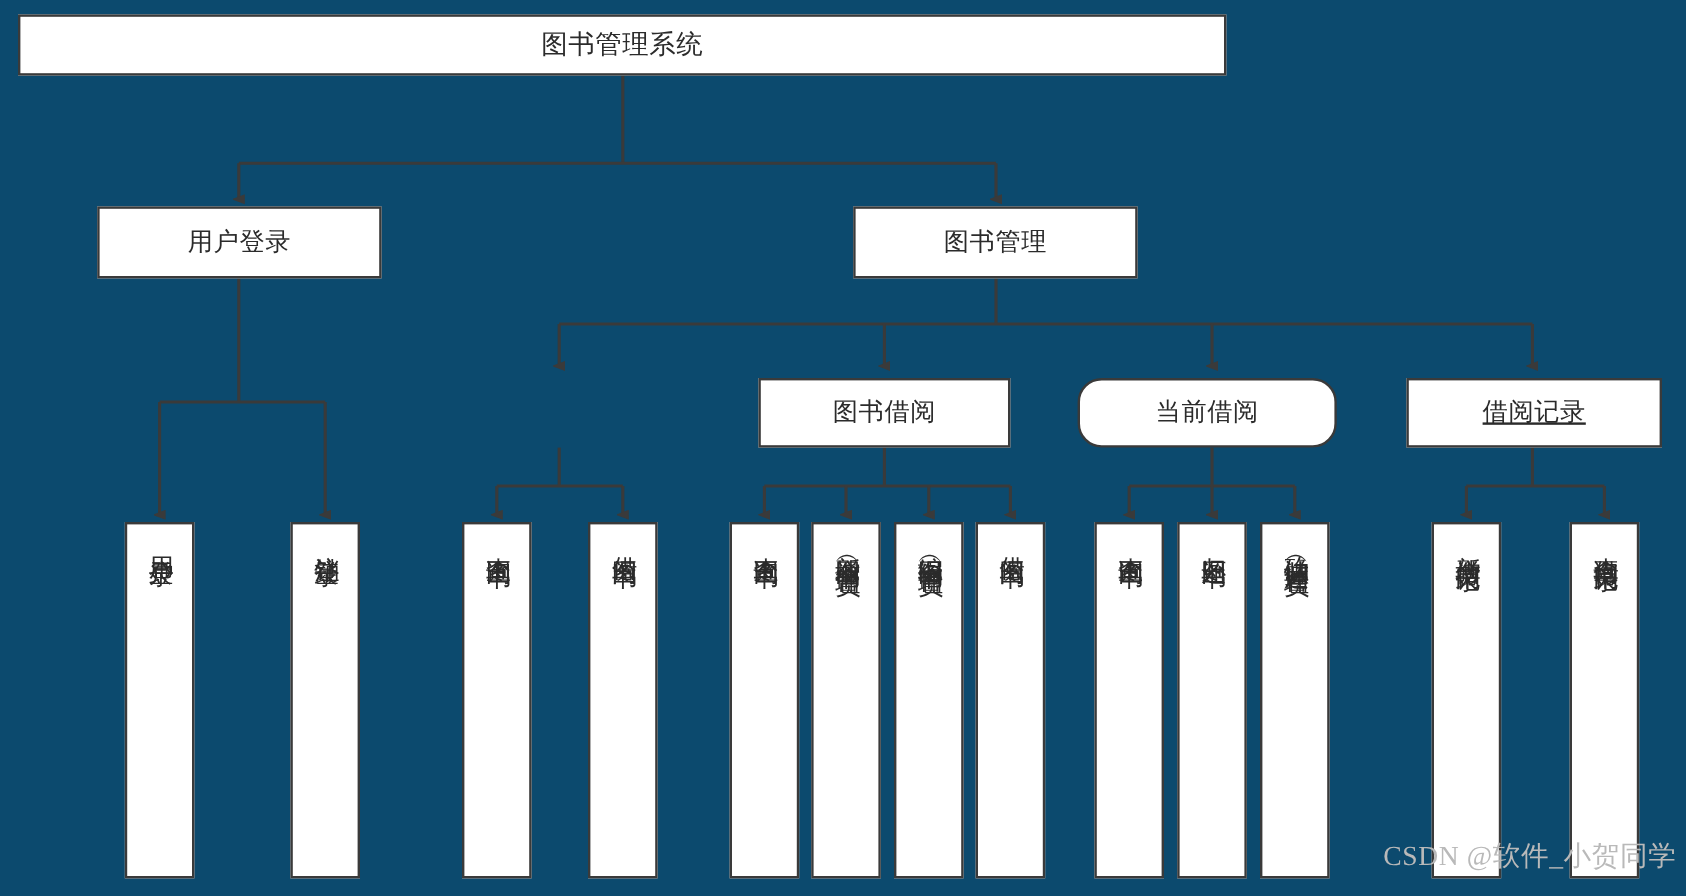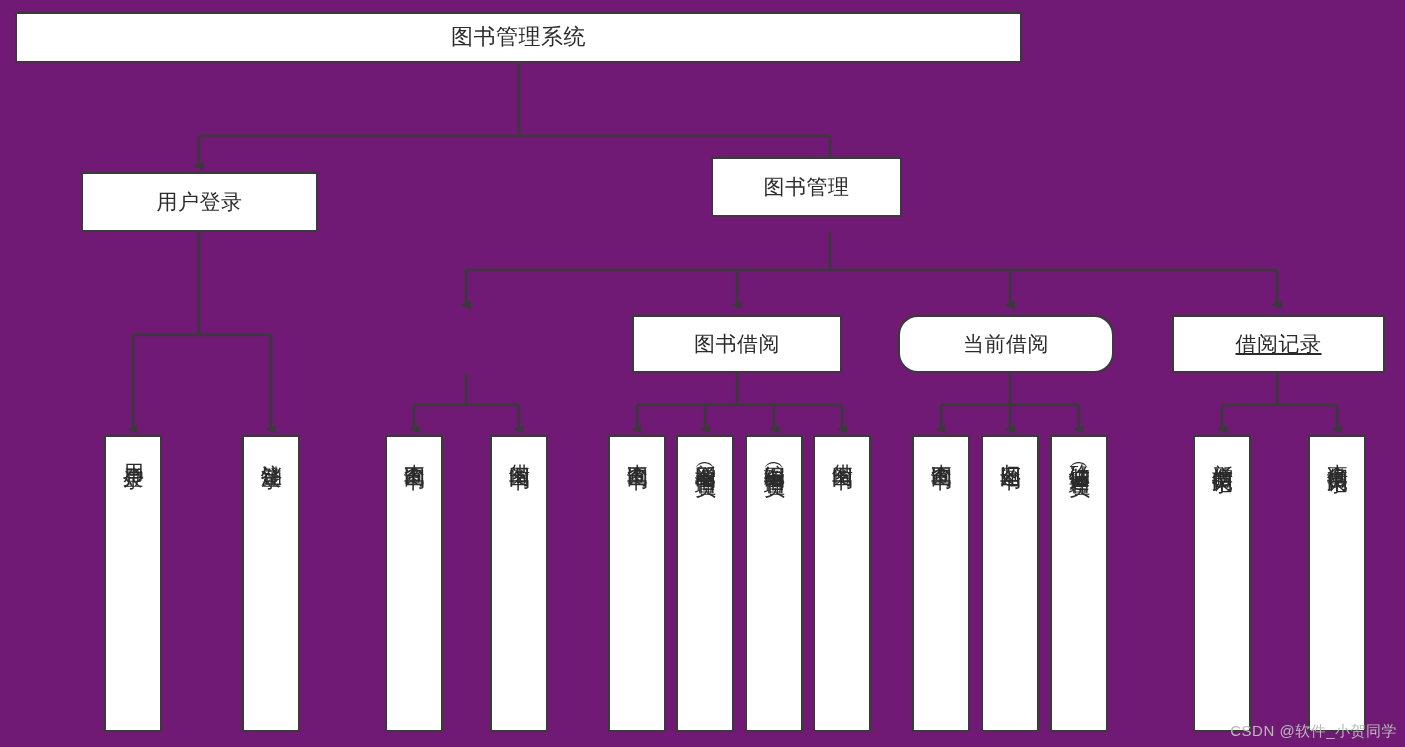--- a/index.html
+++ b/index.html
@@ -8,21 +8,21 @@
     padding: 0;
     background: #ffffff;
   }
   body {
     font-family: "Liberation Sans", "DejaVu Sans", sans-serif;
   }
   #diagram-root {
     position: relative;
     width: 1405px;
     height: 747px;
-    background: #701a75;
+    background: #0c4a6e;
     overflow: hidden;
   }
   #edge-layer {
     position: absolute;
     left: 0;
     top: 0;
     width: 1405px;
     height: 747px;
     pointer-events: none;
   }
@@ -61,27 +61,28 @@
   .node.vert .node-label {
     writing-mode: vertical-rl;
     text-orientation: upright;
     font-size: 21px;
     letter-spacing: 2px;
     white-space: nowrap;
   }
   #watermark {
     position: absolute;
     right: 8px;
-    bottom: 6px;
-    font-size: 15px;
+    bottom: 18px;
+    font-size: 23px;
     color: #b9b9b9;
     letter-spacing: 0.5px;
     z-index: 5;
     white-space: nowrap;
     pointer-events: none;
+    font-family: Liberation Serif, serif;
   }
 </style>
 </head>
 <body>
 
 <div id="diagram-root">
 
   <svg id="edge-layer" width="1405" height="747" viewBox="0 0 1405 747" xmlns="http://www.w3.org/2000/svg">
     <defs>
       <marker id="arrow" markerWidth="10" markerHeight="10" refX="4.2" refY="5" orient="auto" markerUnits="userSpaceOnUse">
@@ -133,21 +134,21 @@
     </g>
   </svg>
 
   <div class="node horiz root" style="left:15px; top:12px; width:1007px; height:51px;">
     <span class="node-label">图书管理系统</span>
   </div>
 
   <div class="node horiz" style="left:81px; top:172px; width:237px; height:60px;">
     <span class="node-label">用户登录</span>
   </div>
-  <div class="node horiz" style="left:711px; top:157px; width:191px; height:60px;align-items:center;">
+  <div class="node horiz" style="left:711px; top:172px; width:237px; height:60px;align-items:center;">
     <span class="node-label">图书管理</span>
   </div>
 
   <div class="node horiz" style="left:632px; top:315px; width:210px; height:58px;">
     <span class="node-label">图书借阅</span>
   </div>
   <div class="node horiz" style="left:898px; top:315px; width:216px; height:58px;border-radius:20px;">
     <span class="node-label">当前借阅</span>
   </div>
   <div class="node horiz" style="left:1172px; top:315px; width:213px; height:58px;text-decoration:underline;">

